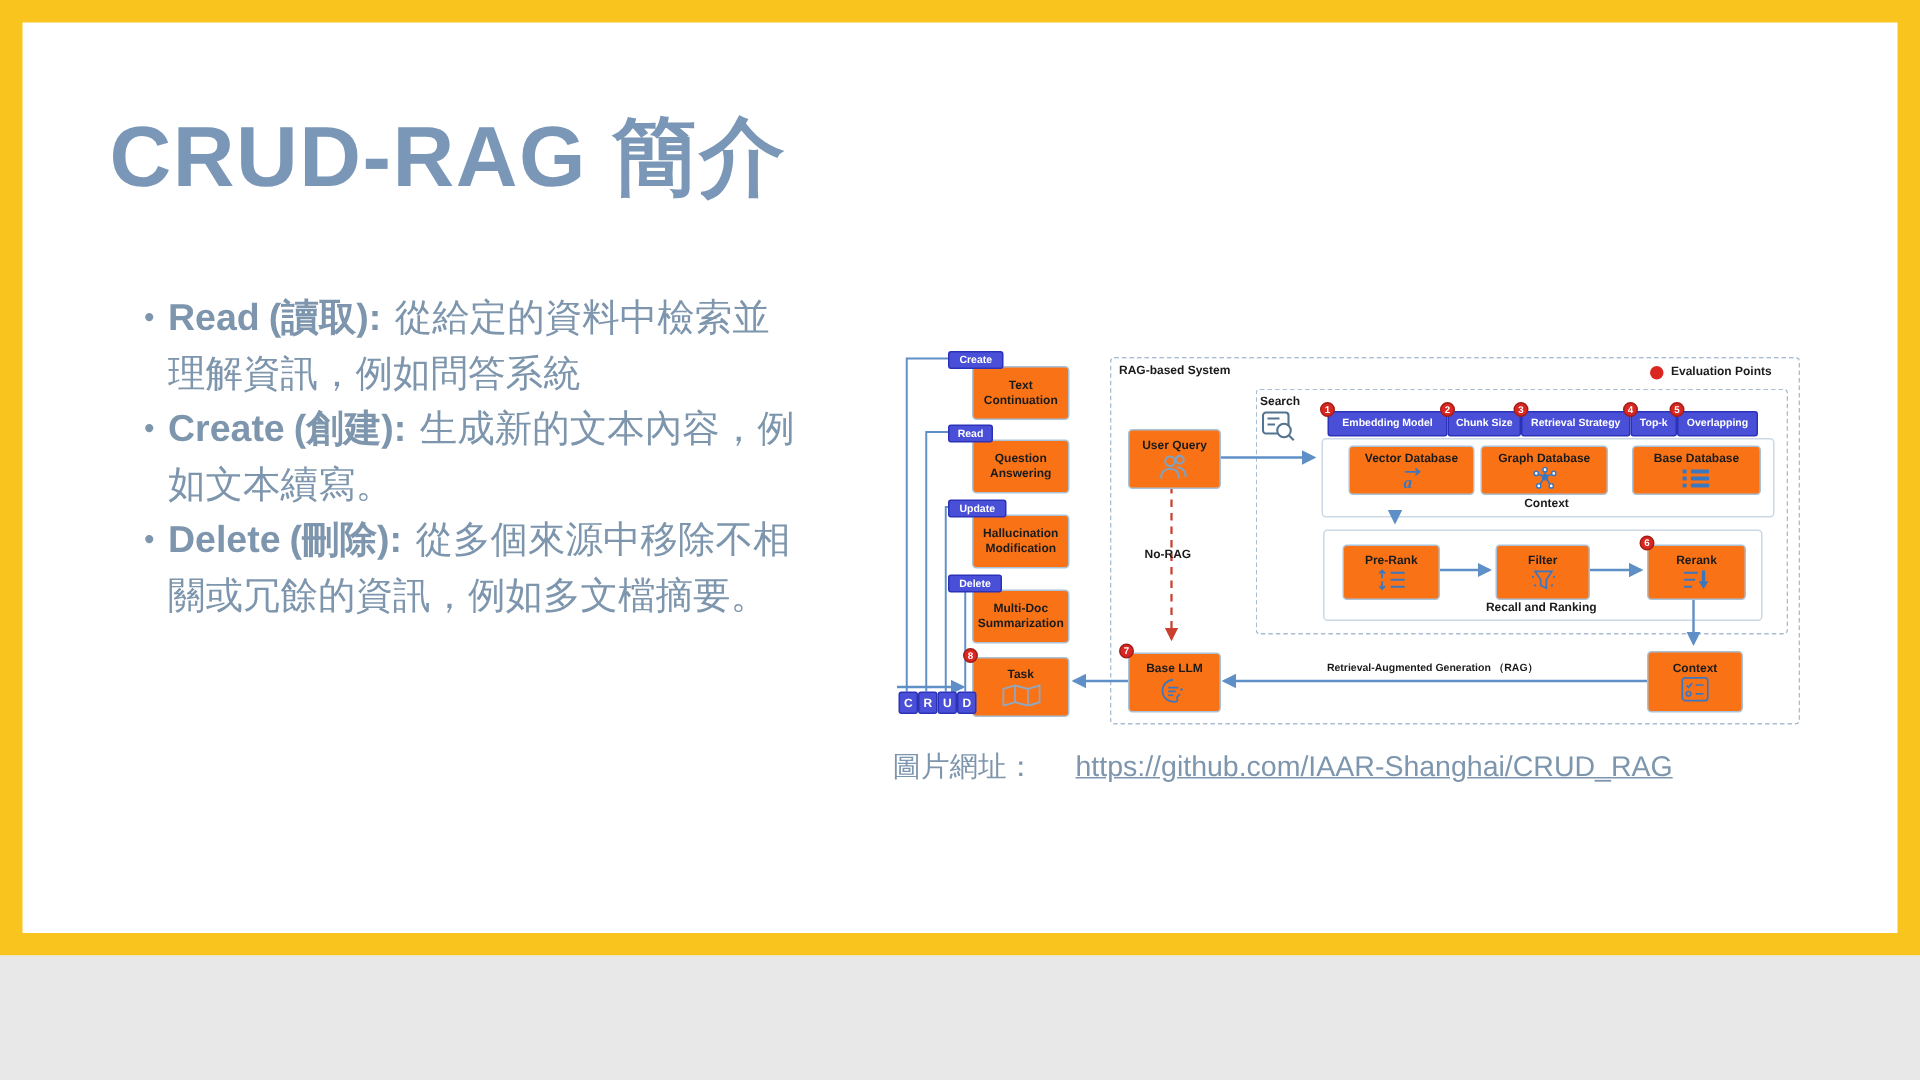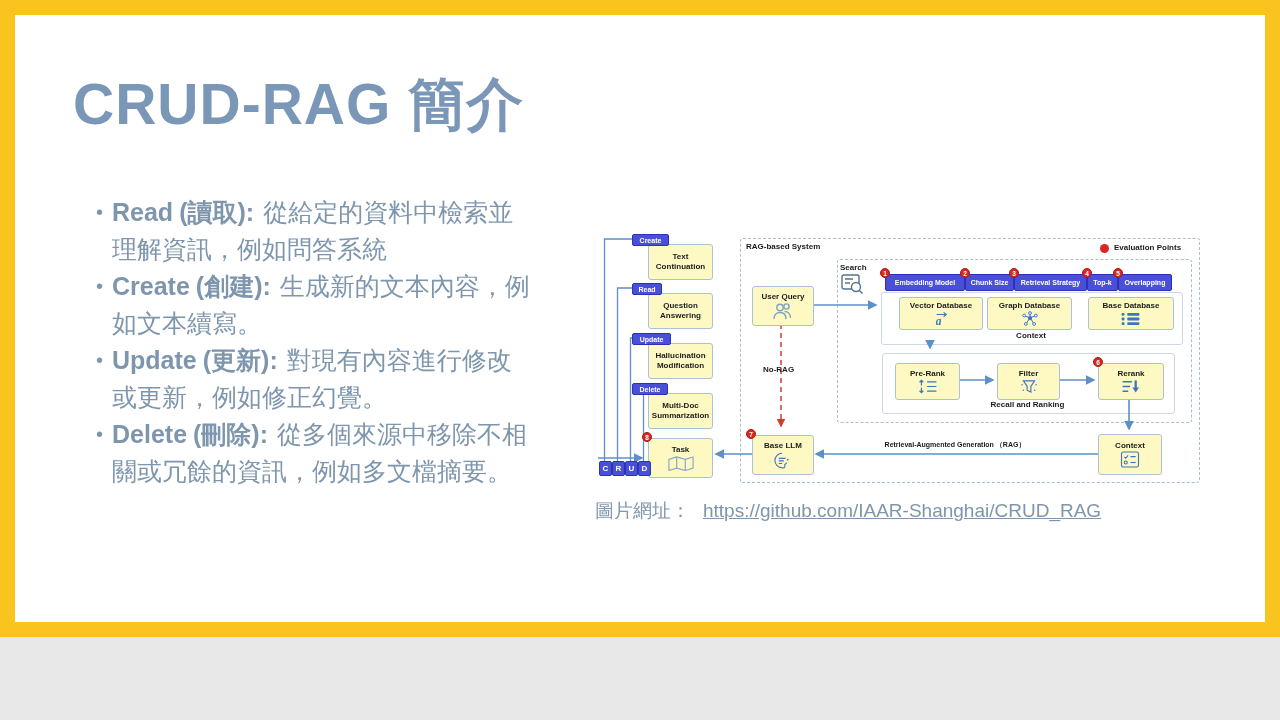--- a/index.html
+++ b/index.html
@@ -18,26 +18,26 @@
     font-size:25px;line-height:37px;color:#7e96ad;
   }
   .textblock p{margin:0;}
   .bullets{list-style:none;margin:0;padding:0;}
   .bullets li{position:relative;padding-left:40px;}
   .bullets li::before{content:"•";position:absolute;left:24px;top:0;font-size:0.8em;}
   .term{font-weight:bold;margin-right:6px;}
   .zh{font-weight:bold;margin-right:9px;}
   
   .caption{position:absolute;left:580px;top:483px;font-size:19px;color:#7e96ad;}
-  .caption a{color:#7e96ad;text-decoration:underline;margin-left:13px;cursor:pointer;}
+  .caption a{color:#7e96ad;text-decoration:underline;margin-left:27px;cursor:pointer;}
   
   .diagram{position:absolute;left:580px;top:213px;width:610px;height:258px;}
   .wires{position:absolute;left:0;top:0;z-index:1;}
   .db{
-    position:absolute;background:#fef9c3;border:1px solid #a9c2d8;border-radius:3px;
+    position:absolute;background:#f97316;border:1px solid #a9c2d8;border-radius:3px;
     display:flex;flex-direction:column;align-items:center;justify-content:center;gap:1px;
     font-weight:bold;font-size:8px;color:#1b1b1b;text-align:center;line-height:1.2;z-index:2;
   }
   .bb{
     position:absolute;background:#4a4fd8;border:1px solid #2c32b8;color:#fff;
     font-weight:bold;font-size:7px;text-align:center;border-radius:2px;z-index:3;
     display:flex;align-items:center;justify-content:center;white-space:nowrap;
   }
   .cl{
     position:absolute;width:11px;height:13px;background:#4a4fd8;border:1px solid #2c32b8;
@@ -63,23 +63,20 @@
 
   <h1 class="title">CRUD-RAG 簡介</h1>
 
   <div class="textblock">
     <ul class="bullets">
       <li>
         <span class="term">Read</span><span class="zh">(讀取):</span><span>從給定的資料中檢索並理解資訊，例如問答系統</span>
       </li>
       <li>
         <span class="term">Create</span><span class="zh">(創建):</span><span>生成新的文本內容，例如文本續寫。</span>
-      </li>
-      <li>
-        <span class="term">Update</span><span class="zh">(更新):</span><span>對現有內容進行修改或更新，例如修正幻覺。</span>
       </li>
       <li>
         <span class="term">Delete</span><span class="zh">(刪除):</span><span>從多個來源中移除不相關或冗餘的資訊，例如多文檔摘要。</span>
       </li>
     </ul>
   </div>
 
   <div class="diagram">
 
     <svg class="wires" width="610" height="258" viewBox="0 0 610 258">

